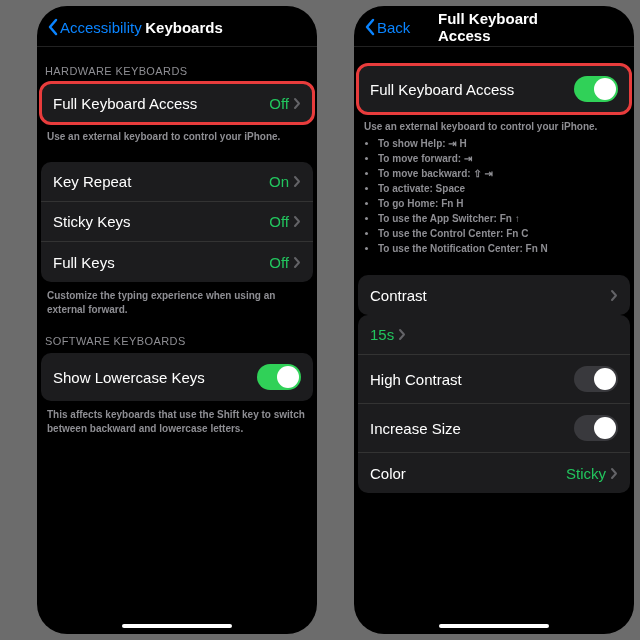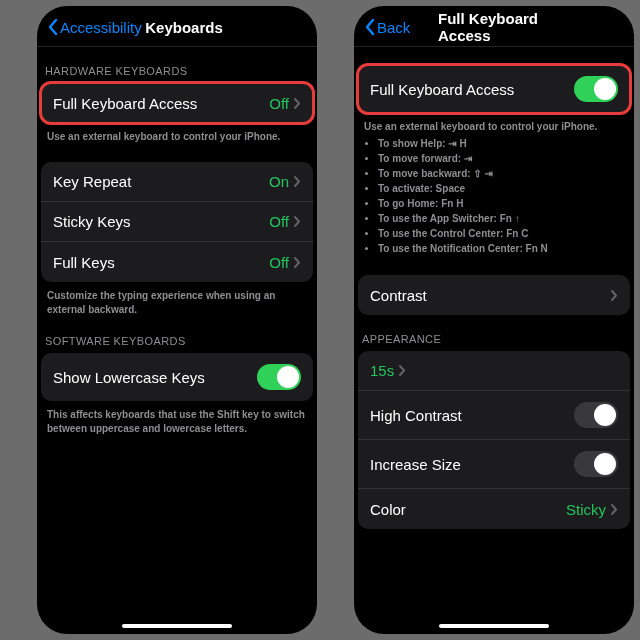--- a/index.html
+++ b/index.html
@@ -165,32 +165,32 @@
       <div class="row">
         <div class="row-label">Full Keys</div>
         <div class="row-value">Off</div>
         <span class="chev">
             <svg width="8" height="13" viewBox="0 0 8 13">
               <path d="M2 2 L6 6.5 L2 11" stroke="#636367" stroke-width="2" fill="none" stroke-linecap="round" stroke-linejoin="round"></path>
             </svg>
           </span>
       </div>
     </div>
-    <div class="footer">Customize the typing experience when using an external backward.</div>
+    <div class="footer">Customize the typing experience when using an external forward.</div>
 
     <div class="header">SOFTWARE KEYBOARDS</div>
     <div class="group">
       <div class="row nonint">
         <div class="row-label">Show Lowercase Keys</div>
         <div class="toggle on">
             <div class="knob"></div>
           </div>
       </div>
     </div>
-    <div class="footer">This affects keyboards that use the Shift key to switch between uppercase and lowercase letters.</div>
+    <div class="footer">This affects keyboards that use the Shift key to switch between backward and lowercase letters.</div>
   </div>
   <div class="home-ind"></div>
 </div>
 
 <div class="phone">
   <div class="navbar">
     <div class="back">
       <svg width="11" height="18" viewBox="0 0 11 18">
           <path d="M9 2 L3 9 L9 16" stroke="#0a84ff" stroke-width="2.5" fill="none" stroke-linecap="round" stroke-linejoin="round"></path>
         </svg>
@@ -228,21 +228,20 @@
       <div class="row">
         <div class="row-label">Contrast</div>
         <span class="chev">
             <svg width="8" height="13" viewBox="0 0 8 13">
               <path d="M2 2 L6 6.5 L2 11" stroke="#636367" stroke-width="2" fill="none" stroke-linecap="round" stroke-linejoin="round"></path>
             </svg>
           </span>
       </div>
     </div>
 
-    <div class="header">APPEARANCE</div>
     <div class="group">
       <div class="row">
         <div class="row-value">15s</div>
         <span class="chev">
             <svg width="8" height="13" viewBox="0 0 8 13">
               <path d="M2 2 L6 6.5 L2 11" stroke="#636367" stroke-width="2" fill="none" stroke-linecap="round" stroke-linejoin="round"></path>
             </svg>
           </span>
       </div>
       <div class="row nonint">

